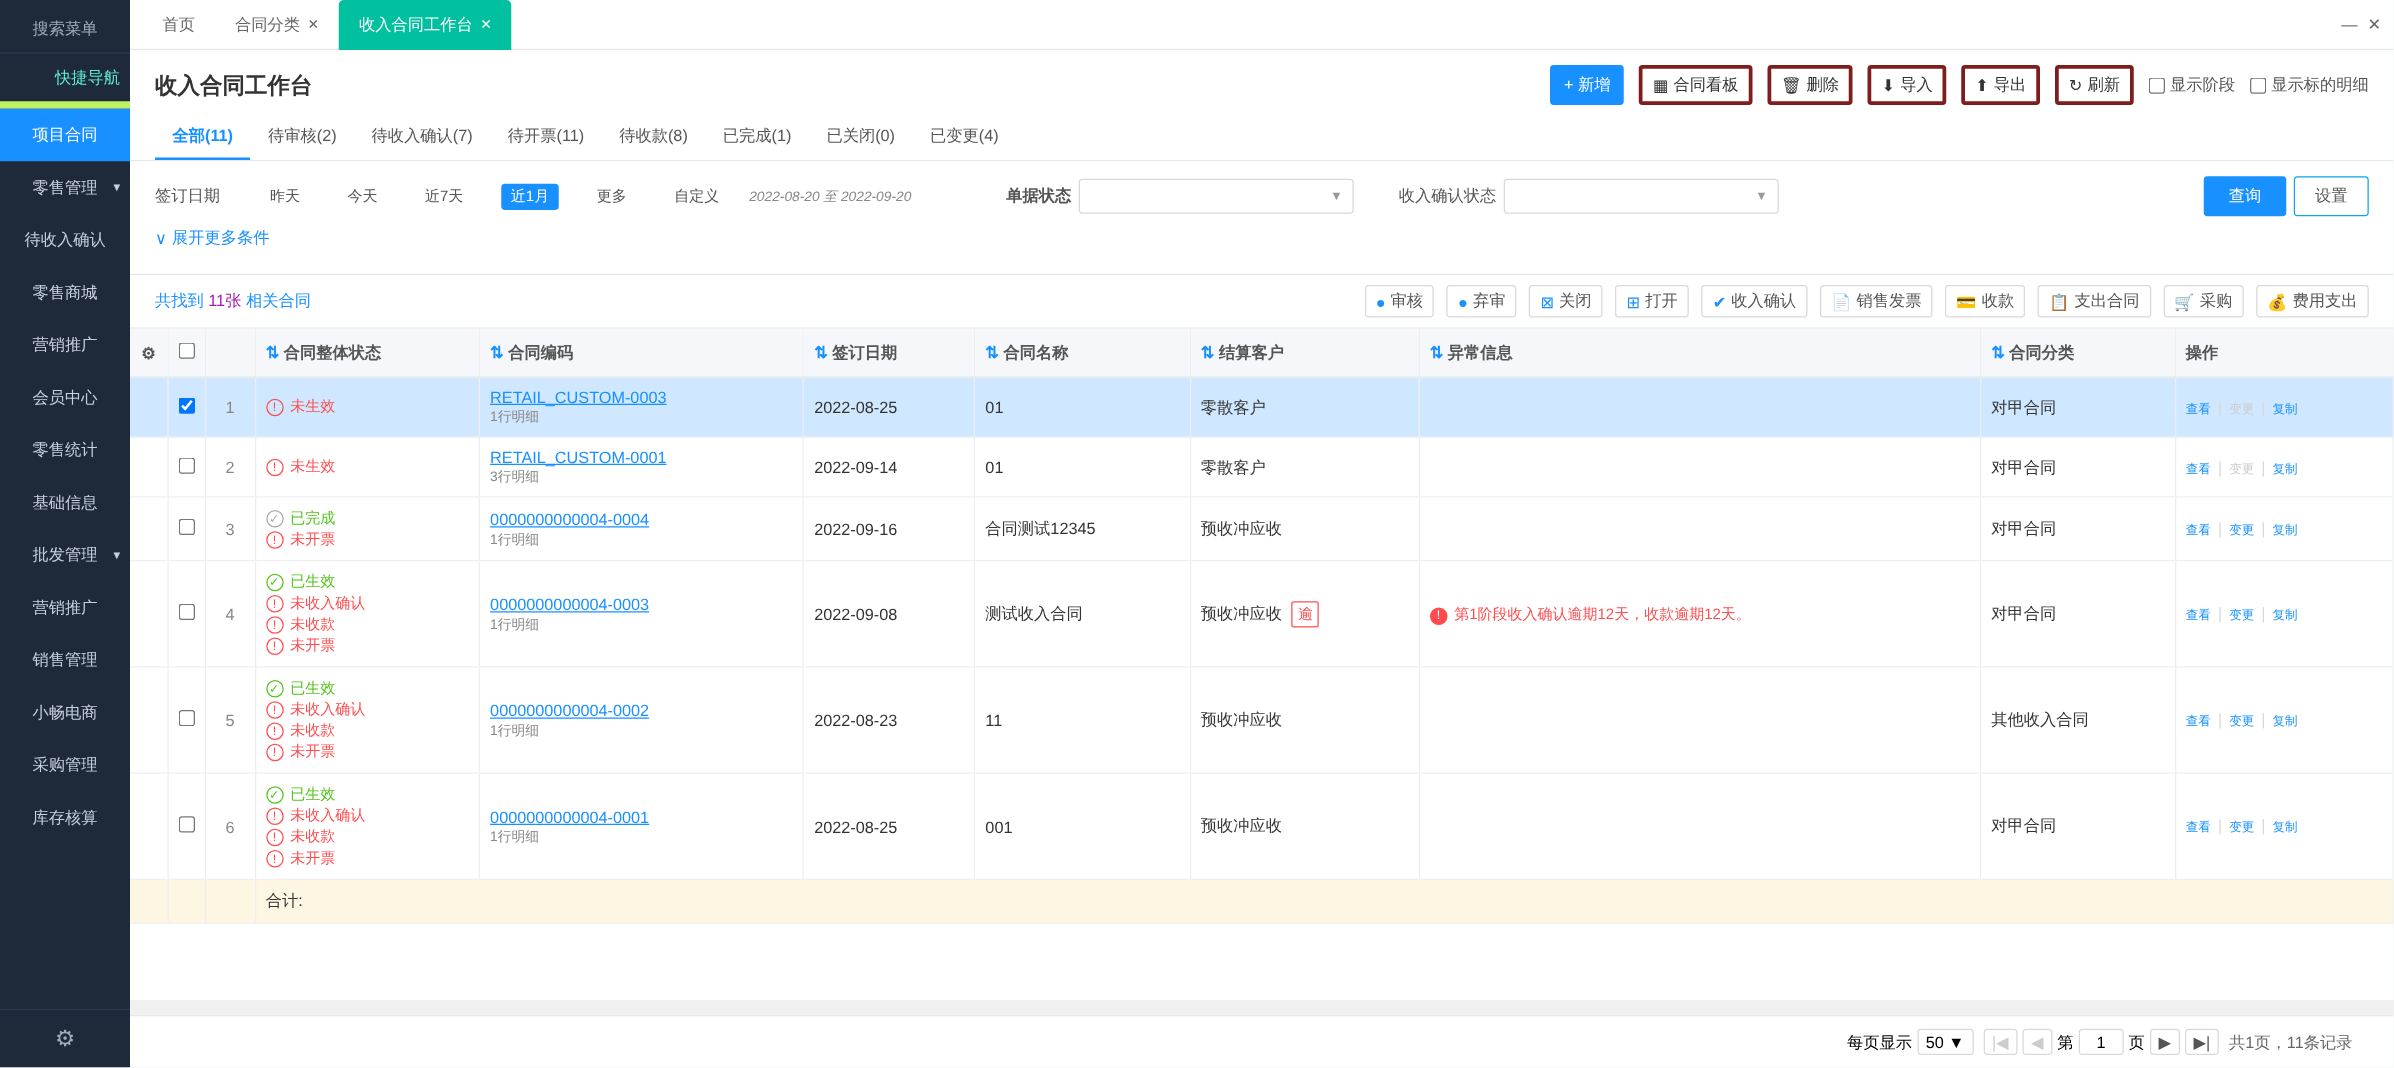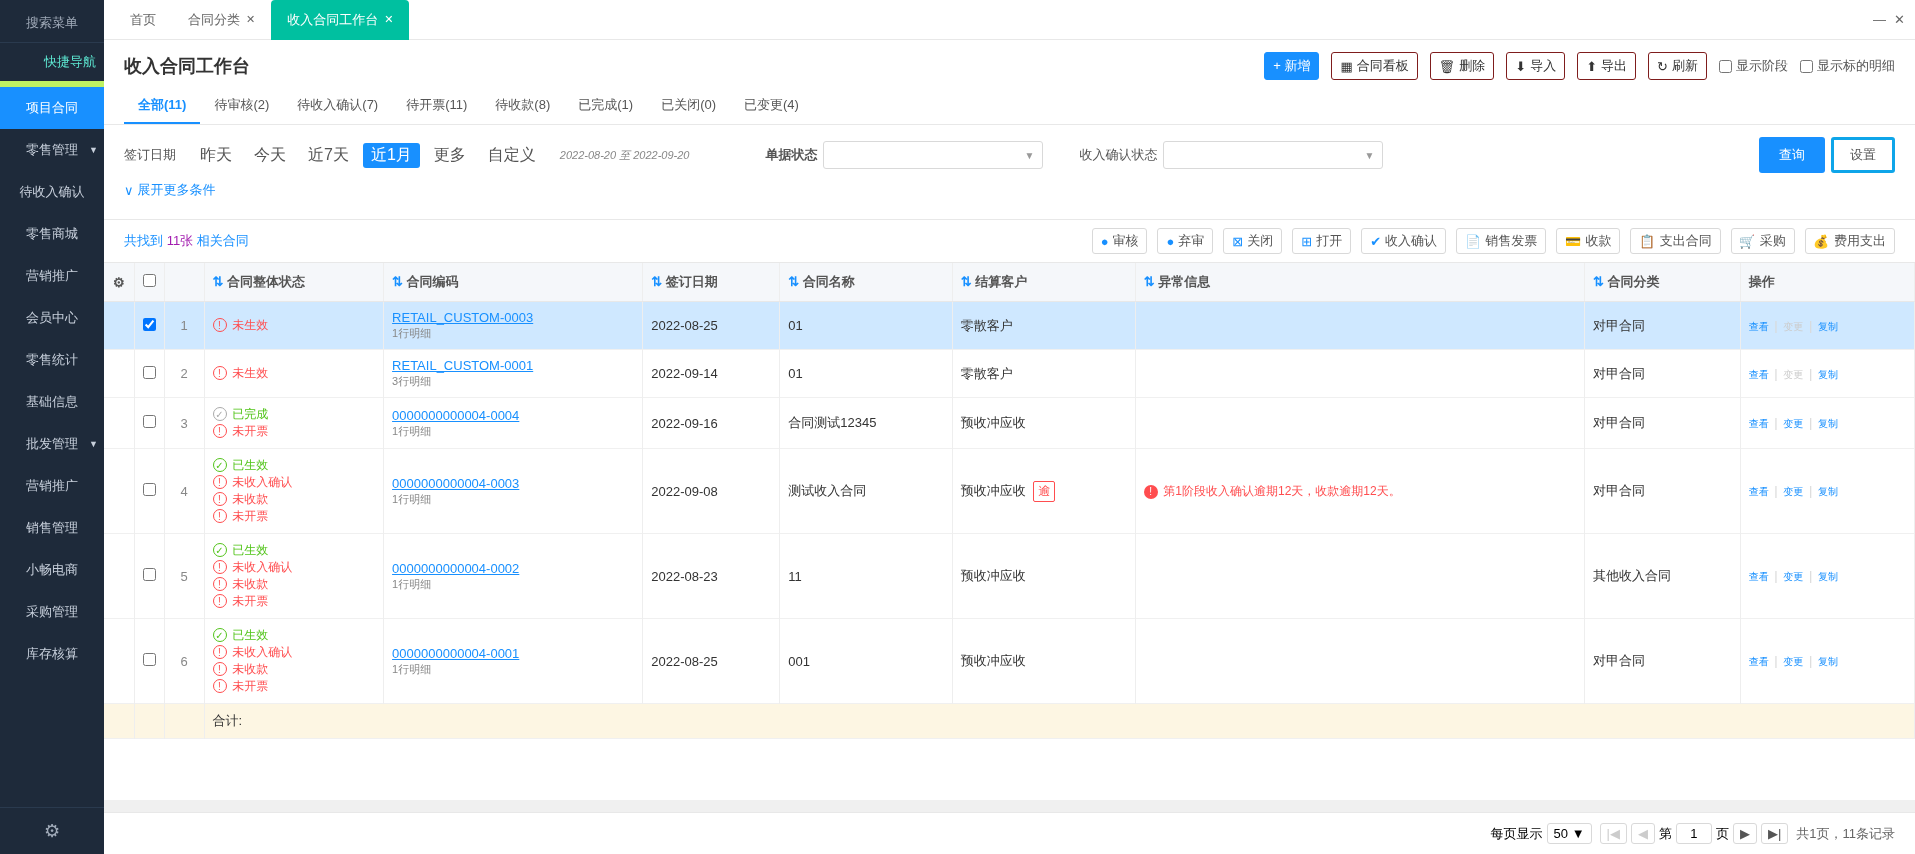--- a/index.html
+++ b/index.html
@@ -24,43 +24,43 @@
     .tab.active { color: #fff; background: #1890ff; border-radius: 4px 4px 0 0; }
     .tab .tab-close { margin-left: 6px; font-size: 11px; cursor: pointer; }
     .tab-spacer { flex: 1; }
     .window-controls { display: flex; gap: 8px; align-items: center; color: #666; font-size: 16px; cursor: pointer; }
 
     
     .page-header { background: #fff; padding: 12px 20px 0; border-bottom: 1px solid #e8e8e8; flex-shrink: 0; }
     .page-title-row { display: flex; align-items: center; justify-content: space-between; margin-bottom: 8px; }
     .page-title { font-size: 18px; font-weight: bold; color: #333; }
     .toolbar { display: flex; align-items: center; gap: 12px; }
-    .toolbar-btn { display: flex; align-items: center; gap: 4px; color: #333; cursor: pointer; font-size: 13px; padding: 4px 8px; border: 1px solid #7f1d1d; border-radius: 3px; background: #fff; }
+    .toolbar-btn { display: flex; align-items: center; gap: 4px; color: #333; cursor: pointer; font-size: 13px; padding: 4px 8px; border: 3px solid #7f1d1d; border-radius: 3px; background: #fff; }
     .toolbar-btn.primary { background: #1890ff; color: #fff; border-color: #1890ff; }
     .toolbar-checkbox { display: flex; align-items: center; gap: 4px; font-size: 12px; color: #555; cursor: pointer; }
 
     
     .filter-tabs { display: flex; gap: 0; margin-bottom: 0; }
     .filter-tab { padding: 8px 14px; cursor: pointer; color: #555; font-size: 13px; border-bottom: 2px solid transparent; }
     .filter-tab.active { color: #1890ff; border-bottom: 2px solid #1890ff; font-weight: bold; }
 
     
     .filter-area { background: #fff; padding: 12px 20px; border-bottom: 1px solid #e8e8e8; flex-shrink: 0; }
     .filter-row { display: flex; align-items: center; gap: 16px; margin-bottom: 8px; }
     .filter-label { color: #555; font-size: 13px; white-space: nowrap; }
     .date-shortcuts { display: flex; gap: 6px; align-items: center; flex-wrap: wrap; }
-    .date-shortcut { padding: 2px 8px; cursor: pointer; color: #555; font-size: 16px; border-radius: 3px; }
+    .date-shortcut { padding: 2px 8px; cursor: pointer; color: #555; font-size: 12px; border-radius: 3px; margin-left: 16px; }
     .date-shortcut.active { background: #1890ff; color: #fff; border-radius: 3px; }
     .date-range-text { font-size: 11px; color: #888; margin-left: 4px; font-style: italic; }
     .filter-select { display: flex; align-items: center; gap: 6px; }
     .select-box { width: 220px; height: 28px; border: 1px solid #d9d9d9; border-radius: 3px; padding: 0 8px; font-size: 13px; background: #fff; cursor: pointer; display: flex; align-items: center; justify-content: space-between; }
     .select-box .arrow { color: #999; font-size: 10px; }
     .expand-more { color: #1890ff; cursor: pointer; font-size: 13px; display: flex; align-items: center; gap: 4px; }
     .query-btn { background: #1890ff; color: #fff; border: none; padding: 6px 20px; border-radius: 3px; cursor: pointer; font-size: 13px; }
-    .set-btn { background: #fff; color: #555; border: 3px solid #0ea5e9; padding: 6px 16px; border-radius: 3px; cursor: pointer; font-size: 13px; }
+    .set-btn { background: #fff; color: #555; border: 1px solid #0ea5e9; padding: 6px 16px; border-radius: 3px; cursor: pointer; font-size: 13px; }
 
     
     .action-bar { background: #fff; padding: 8px 20px; display: flex; align-items: center; gap: 10px; border-bottom: 1px solid #e8e8e8; flex-shrink: 0; }
     .result-info { color: #333; font-size: 13px; }
     .result-info span { color: #1890ff; }
     .action-spacer { flex: 1; }
     .action-btn { display: flex; align-items: center; gap: 4px; color: #555; cursor: pointer; font-size: 12px; padding: 3px 8px; border: 1px solid #d9d9d9; border-radius: 3px; background: #fff; white-space: nowrap; }
 
     
     .table-wrapper { flex: 1; overflow: auto; background: #fff; }
@@ -85,21 +85,21 @@
     .contract-link { color: #1890ff; text-decoration: underline; cursor: pointer; font-size: 13px; }
     .sub-text { color: #888; font-size: 11px; }
     .op-link { color: #1890ff; cursor: pointer; font-size: 10px; }
     .op-link.disabled { color: #ccc; cursor: default; }
     .op-sep { color: #d9d9d9; margin: 0 2px; }
     .error-text { color: #ff4d4f; font-size: 12px; }
     .error-icon { display: inline-block; width: 14px; height: 14px; border-radius: 50%; background: #ff4d4f; color: #fff; font-size: 10px; text-align: center; line-height: 14px; margin-right: 2px; }
     .overdue-tag { display: inline-block; color: #ff4d4f; font-size: 12px; padding: 1px 4px; border: 1px solid #ff4d4f; border-radius: 2px; margin-left: 4px; }
 
     
-    .pagination { background: #fff; padding: 10px 20px; display: flex; align-items: center; justify-content: flex-end; gap: 8px; border-top: 1px solid #e8e8e8; flex-shrink: 0; }
+    .pagination { background: #fff; padding: 10px 33px; display: flex; align-items: center; justify-content: flex-end; gap: 8px; border-top: 1px solid #e8e8e8; flex-shrink: 0; }
     .page-size-select { display: flex; align-items: center; gap: 4px; }
     .page-size-box { border: 1px solid #d9d9d9; border-radius: 3px; padding: 2px 6px; font-size: 13px; cursor: pointer; background: #fff; }
     .page-nav { display: flex; align-items: center; gap: 4px; }
     .page-btn { border: 1px solid #d9d9d9; border-radius: 3px; padding: 2px 6px; cursor: pointer; background: #fff; color: #555; font-size: 13px; }
     .page-btn:disabled { color: #ccc; cursor: default; }
     .page-input { width: 36px; border: 1px solid #d9d9d9; border-radius: 3px; padding: 2px 4px; text-align: center; font-size: 13px; }
     .page-total { color: #666; font-size: 13px; }
 
     .scrollbar-area { height: 12px; background: #f0f0f0; overflow-x: scroll; }
     .scrollbar-inner { width: 200%; height: 12px; }

